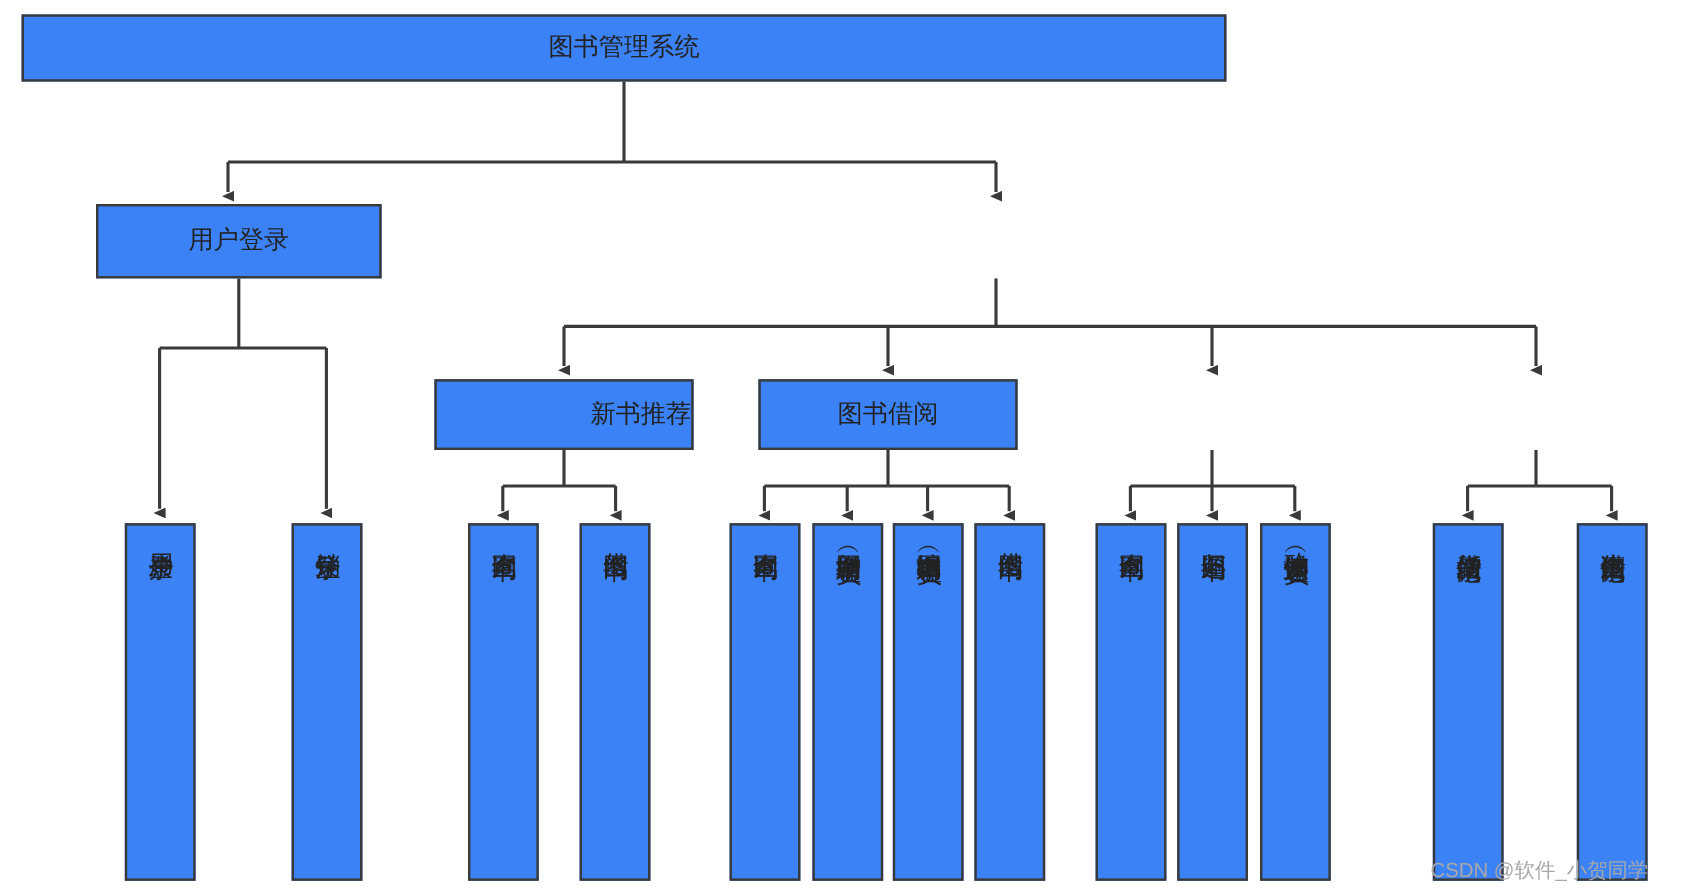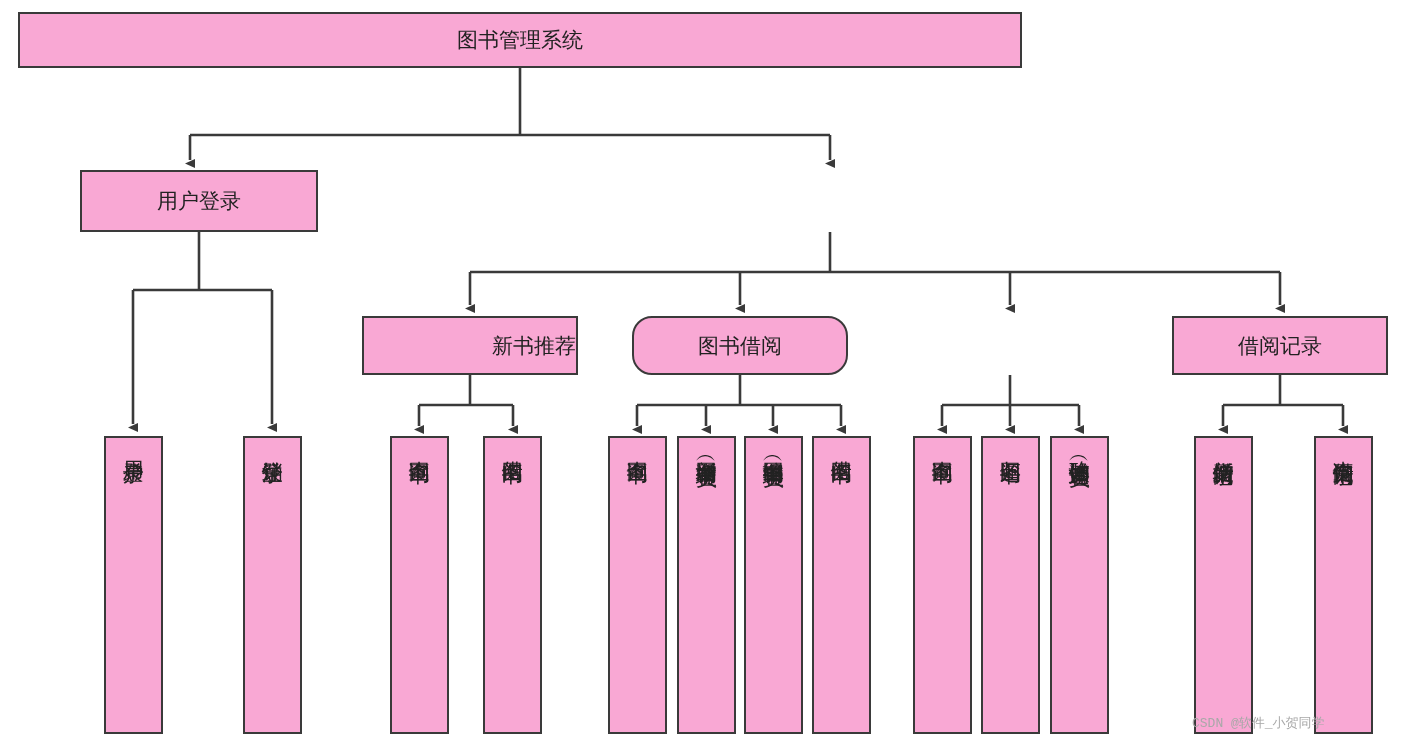--- a/index.html
+++ b/index.html
@@ -22,21 +22,21 @@
   #diagram-svg {
     position: absolute;
     top: 0;
     left: 0;
     width: 1405px;
     height: 747px;
   }
   .node-box {
     position: absolute;
     box-sizing: border-box;
-    background: #f9a8d4;
+    background: #3b82f6;
     border: 2px solid #3a3a3a;
     display: flex;
     align-items: center;
     justify-content: center;
     overflow: hidden;
   }
   .node-label {
     color: #222222;
     line-height: 1.12;
     text-align: center;
@@ -54,24 +54,24 @@
   .node-box.vertical .node-label {
     writing-mode: vertical-rl;
     text-orientation: upright;
     font-size: 21px;
     letter-spacing: 1px;
   }
   .watermark {
     position: absolute;
     left: 1192px;
     top: 714px;
-    font-size: 13px;
+    font-size: 17px;
     color: #a8a8a8;
     white-space: nowrap;
-    font-family: Liberation Mono, monospace;
+    font-family: Liberation Sans, sans-serif;
   }
 </style>
 </head>
 <body>
 
 <div id="diagram-root">
 
   <svg id="diagram-svg" viewBox="0 0 1405 747" aria-hidden="true">
     <defs>
       <marker id="arrowhead" markerWidth="9" markerHeight="10" refX="1" refY="5" orient="auto" markerUnits="userSpaceOnUse">
@@ -126,25 +126,22 @@
     <span class="node-label">图书管理系统</span>
   </div>
 
   <div class="node-box horizontal" style="left:80px; top:170px; width:238px; height:62px;">
     <span class="node-label">用户登录</span>
   </div>
 
   <div class="node-box horizontal" style="left:362px; top:316px; width:216px; height:59px;justify-content:flex-end;">
     <span class="node-label">新书推荐</span>
   </div>
-  <div class="node-box horizontal" style="left:632px; top:316px; width:216px; height:59px;border-radius:20px;">
+  <div class="node-box horizontal" style="left:632px; top:316px; width:216px; height:59px;">
     <span class="node-label">图书借阅</span>
-  </div>
-  <div class="node-box horizontal" style="left:1172px; top:316px; width:216px; height:59px;">
-    <span class="node-label">借阅记录</span>
   </div>
 
   <div class="node-box vertical" style="left:104px; top:436px; width:59px; height:298px;">
     <span class="node-label">用户登录</span>
   </div>
   <div class="node-box vertical" style="left:243px; top:436px; width:59px; height:298px;">
     <span class="node-label">注销登录</span>
   </div>
 
   <div class="node-box vertical" style="left:390px; top:436px; width:59px; height:298px;">

